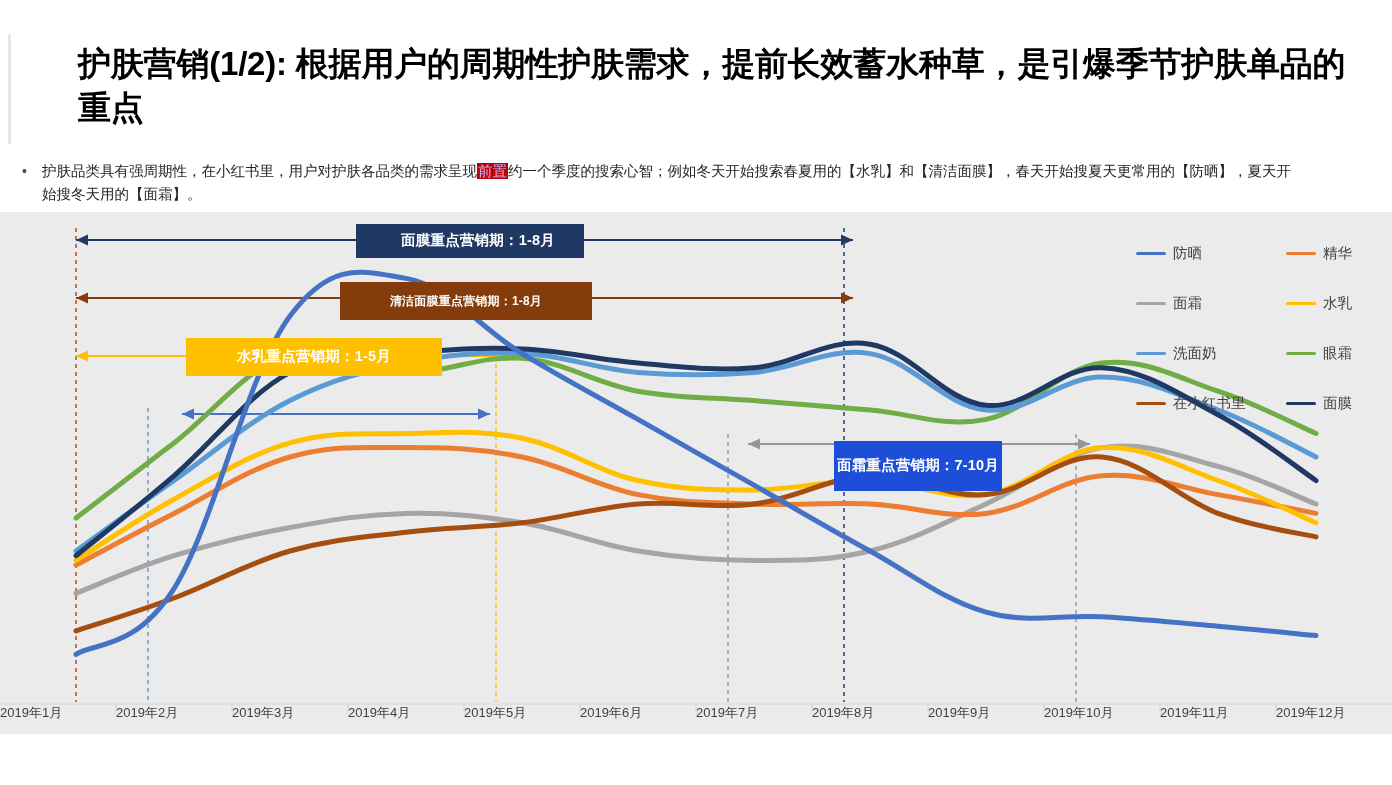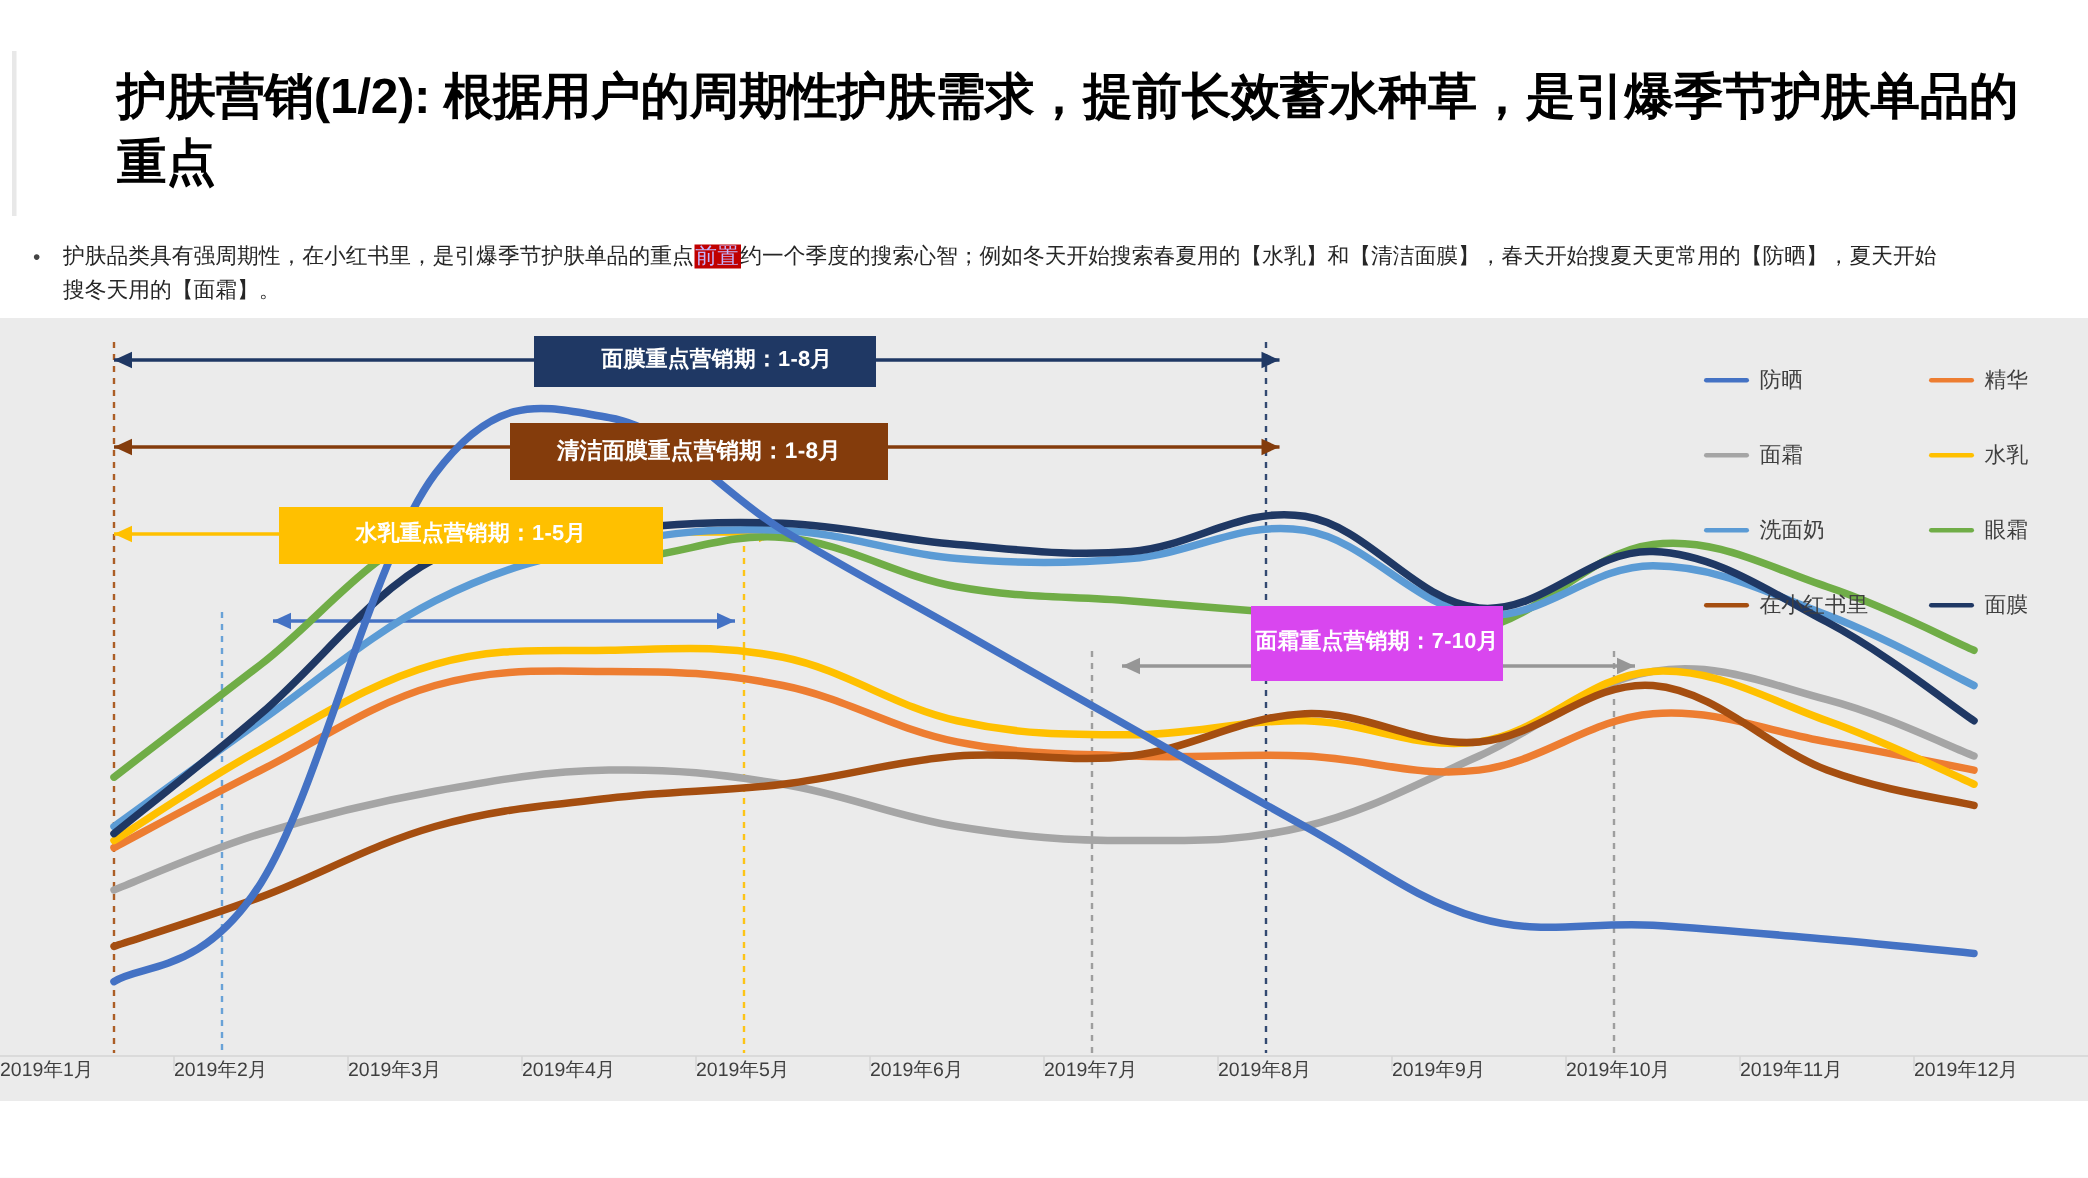--- a/index.html
+++ b/index.html
@@ -56,24 +56,24 @@
   .lg-label { font-size: 14.5px; color: #3f3f3f; white-space: nowrap; }
   
   .callout {
     position: absolute;
     color: #ffffff; font-weight: bold;
     display: flex; align-items: center; justify-content: center;
     text-align: center; line-height: 1.22;
     letter-spacing: 0.2px;
   }
   #callout-mask   { left: 356px; top: 224px;  width: 228px; height: 34px; background: #1f3864; font-size: 14.5px; padding-left: 16px; }
-  #callout-clean  { left: 340px; top: 282px;  width: 252px; height: 38px; background: #843c0c; font-size: 15px; }
+  #callout-clean  { left: 340px; top: 282px;  width: 252px; height: 38px; background: #843c0c; font-size: 12px; }
   #callout-lotion { left: 186px; top: 338px;  width: 256px; height: 38px; background: #ffc000; font-size: 14.5px; }
   #callout-sun    { left: 264px; top: 392px;  width: 146px; height: 48px; background: #4472c4; font-size: 14.5px; }
-  #callout-cream  { left: 834px; top: 404px;  width: 168px; height: 50px; background: #d946ef; font-size: 14.5px; }
+  #callout-cream  { left: 834px; top: 441px;  width: 168px; height: 50px; background: #1d4ed8; font-size: 14.5px; }
   
   #xaxis {
     position: absolute; left: 0; top: 704px; width: 1392px; height: 28px;
     display: flex;
   }
   .xtick {
     flex: 1 1 0; 
     font-size: 13px; color: #3f3f3f;
   }
   
@@ -86,21 +86,21 @@
 <body>
 
 <div id="slide">
 
   <div class="left-rule"></div>
 
   <div id="title">护肤营销(1/2): 根据用户的周期性护肤需求，提前长效蓄水种草，是引爆季节护肤单品的重点</div>
 
   <div id="bullet-wrap">
     <span class="dot">•</span>
-    <div id="bullet-body"><span>护肤品类具有强周期性，在小红书里，是引爆季节护肤单品的重点</span><span class="hl">前置</span><span>约一个季度的搜索心智；例如冬天开始搜索春夏用的【水乳】和【清洁面膜】，春天开始搜夏天更常用的【防晒】，夏天开始搜冬天用的【面霜】。</span></div>
+    <div id="bullet-body"><span>护肤品类具有强周期性，在小红书里，用户对护肤各品类的需求呈现</span><span class="hl">前置</span><span>约一个季度的搜索心智；例如冬天开始搜索春夏用的【水乳】和【清洁面膜】，春天开始搜夏天更常用的【防晒】，夏天开始搜冬天用的【面霜】。</span></div>
   </div>
 
   <div id="chart-panel">
     <svg id="plot" viewBox="0 0 1392 522" preserveAspectRatio="none">
         <line x1="0" y1="492" x2="1392" y2="492" stroke="#d4d4d4" stroke-width="1"></line>
         <line x1="116" y1="492" x2="116" y2="502" stroke="#d4d4d4" stroke-width="1"></line>
         <line x1="232" y1="492" x2="232" y2="502" stroke="#d4d4d4" stroke-width="1"></line>
         <line x1="348" y1="492" x2="348" y2="502" stroke="#d4d4d4" stroke-width="1"></line>
         <line x1="464" y1="492" x2="464" y2="502" stroke="#d4d4d4" stroke-width="1"></line>
         <line x1="580" y1="492" x2="580" y2="502" stroke="#d4d4d4" stroke-width="1"></line>

